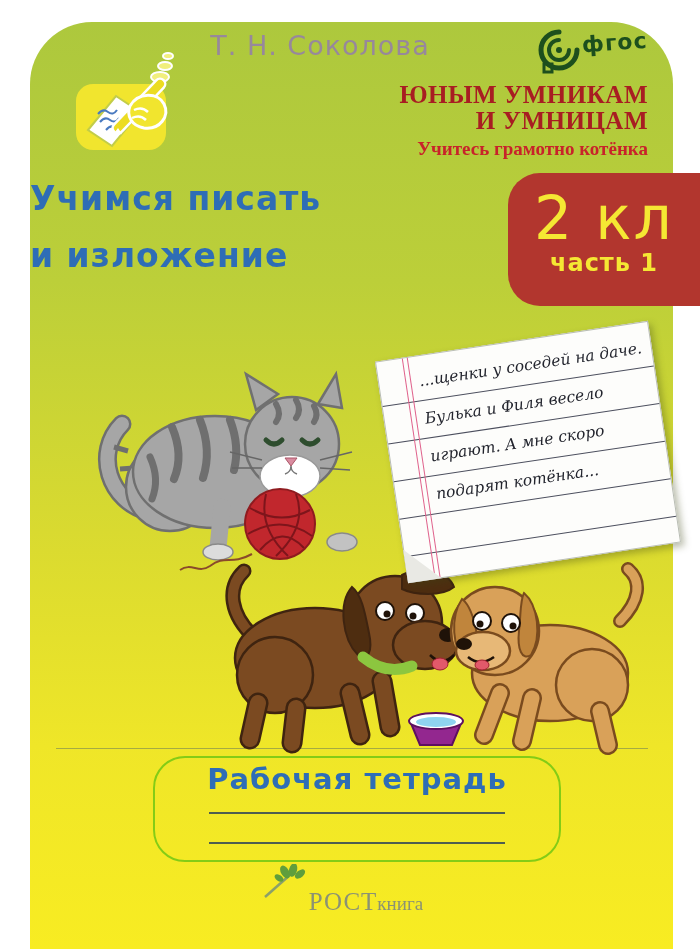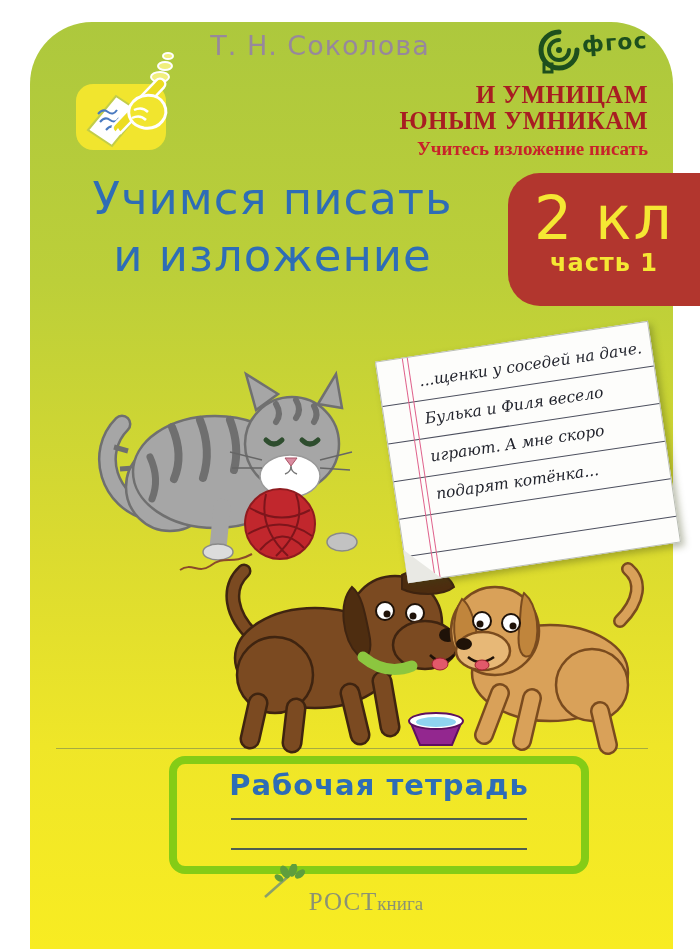--- a/index.html
+++ b/index.html
@@ -15,22 +15,22 @@
   
   .fgos{position:absolute;left:536px;top:26px;width:120px;height:60px;}
   .fgos-text{position:absolute;left:46px;top:4px;font-size:22px;font-weight:bold;
              color:#1d4f1d;letter-spacing:1px;transform:rotate(-4deg);}
   
   .series{position:absolute;right:52px;top:82px;text-align:right;
           font-family:"Liberation Serif",serif;font-weight:bold;}
   .series .l{font-size:25px;line-height:26px;color:#a81d22;letter-spacing:.5px;}
   .series .tag{font-size:19px;margin-top:4px;color:#c8232a;}
   
-  .title{position:absolute;left:30px;top:170px;width:485px;text-align:center;
-         font-size:45px;font-weight:normal;color:#2e6db6;line-height:57px;letter-spacing:1px;}
+  .title{position:absolute;left:30px;top:170px;width:485px;text-align:left;
+         font-size:33px;font-weight:bold;color:#2e6db6;line-height:57px;letter-spacing:1px;}
   
   .badge{position:absolute;right:0;top:173px;width:192px;height:133px;
          background:#b2362e;border-radius:32px 0 0 32px;text-align:center;color:#f5e733;}
   .badge .grade{font-size:60px;font-weight:normal;margin-top:10px;letter-spacing:2px;}
   .badge .part{font-size:24px;font-weight:bold;margin-top:-4px;letter-spacing:1px;}
   
   .write-badge{position:absolute;left:68px;top:44px;width:130px;height:112px;}
   
   .sheet{position:absolute;left:390px;top:340px;width:274px;height:222px;
          background:#fdfdfb;transform:rotate(-8.5deg);
@@ -42,21 +42,21 @@
   .note{position:absolute;left:40px;top:6px;right:4px;z-index:2;
         font-family:"DejaVu Serif",serif;font-style:italic;font-size:15.5px;
         color:#23252e;line-height:38px;white-space:nowrap;}
   
   .cat-svg{position:absolute;left:80px;top:352px;z-index:2;}
   .pups-svg{position:absolute;left:200px;top:543px;z-index:3;}
   .ground{position:absolute;left:56px;top:748px;width:592px;height:1px;
           background:#7d8c50;opacity:.65;}
   
   .wb-box{position:absolute;left:153px;top:756px;width:404px;height:102px;
-          border:8px solid #84cc16;border-radius:16px;z-index:6;margin-left:16px;}
+          border:2px solid #84cc16;border-radius:32px;z-index:6;}
   .wb-label{text-align:center;font-size:29px;font-weight:bold;color:#2e6db6;
             letter-spacing:1px;margin-top:4px;}
   .wb-line{width:296px;margin:0 auto;border-bottom:2px solid #4e5e50;}
   .wb-line.one{margin-top:16px;}
   .wb-line.two{margin-top:28px;}
   
   .pub{position:absolute;left:0;right:0;top:888px;display:flex;justify-content:center;z-index:6;}
   .pub-inner{position:relative;font-family:"Liberation Serif",serif;color:#8b9274;}
   .pub-caps{font-size:25px;letter-spacing:1px;margin-left:32px;}
   .pub-rest{font-size:19px;}
@@ -96,23 +96,23 @@
     <svg width="46" height="52" viewBox="0 0 46 52">
       <path d="M23,6 A18,18 0 1,0 41,24" fill="none" stroke="#1d4f1d" stroke-width="5" stroke-linecap="round"></path>
       <path d="M23,14 A10,10 0 1,0 33,24" fill="none" stroke="#1d4f1d" stroke-width="4" stroke-linecap="round"></path>
       <circle cx="23" cy="24" r="3" fill="#1d4f1d"></circle>
       <rect x="8" y="38" width="8" height="8" fill="none" stroke="#1d4f1d" stroke-width="3"></rect>
     </svg>
     <span class="fgos-text">фгос</span>
   </div>
 
   <div class="series">
+    <div class="l">ЮНЫМ УМНИКАМ</div>
     <div class="l">И УМНИЦАМ</div>
-    <div class="l">ЮНЫМ УМНИКАМ</div>
-    <div class="tag">Учитесь изложение писать</div>
+    <div class="tag">Учитесь грамотно котёнка</div>
   </div>
 
   <div class="title">
     <div>Учимся писать</div>
     <div>и изложение</div>
   </div>
 
   <div class="badge">
     <div class="grade">2 кл</div>
     <div class="part">часть 1</div>

